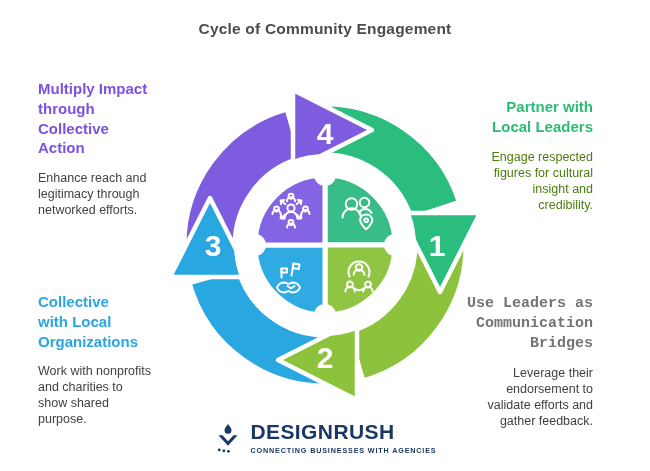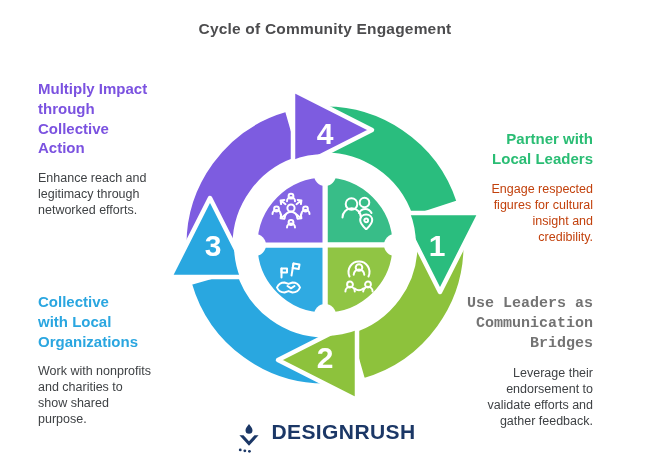--- a/index.html
+++ b/index.html
@@ -44,23 +44,23 @@
     <div class="heading" style="color: rgb(123, 82, 224);">Multiply Impact
 through
 Collective
 Action</div>
     <div class="body" style="color: rgb(63, 66, 69);">Enhance reach and
 legitimacy through
 networked efforts.</div>
   </div>
 
   <div class="step-text tr">
-    <div class="heading" style="color: rgb(42, 189, 116); margin-top: 32px;">Partner with
+    <div class="heading" style="color: rgb(42, 189, 116);">Partner with
 Local Leaders</div>
-    <div class="body" style="color: #c2410c;">Engage respected
+    <div class="body" style="color: #4d7c0f;">Engage respected
 figures for cultural
 insight and
 credibility.</div>
   </div>
 
   <div class="step-text bl">
     <div class="heading" style="color: rgb(42, 166, 224);">Collective
 with Local
 Organizations</div>
     <div class="body" style="color: rgb(63, 66, 69);">Work with nonprofits
@@ -148,16 +148,17 @@
   <div class="footer">
     <svg class="logo-mark" viewBox="0 0 36 40">
       <path d="M18,1.5 c-2.1,3.4 -4.2,4.8 -4.2,7.5 a4.2,4.2 0 0 0 8.4,0 c0,-2.7 -2.1,-4.1 -4.2,-7.5 z"></path>
       <path d="M6.5,15 L18,27.5 L29.5,15 L24.6,15 L18,22.2 L11.4,15 Z"></path>
       <circle cx="7.5" cy="32.5" r="1.7"></circle>
       <circle cx="13" cy="33.6" r="1.7"></circle>
       <circle cx="18.5" cy="34.2" r="1.7"></circle>
     </svg>
     <div class="logo-text">
       <div class="brand" style="color: rgb(27, 55, 102);">DESIGNRUSH</div>
+      <div class="tagline" style="color: rgb(27, 55, 102);">CONNECTING BUSINESSES WITH AGENCIES</div>
     </div>
   </div>
 
 </div>
 
 </body></html>

